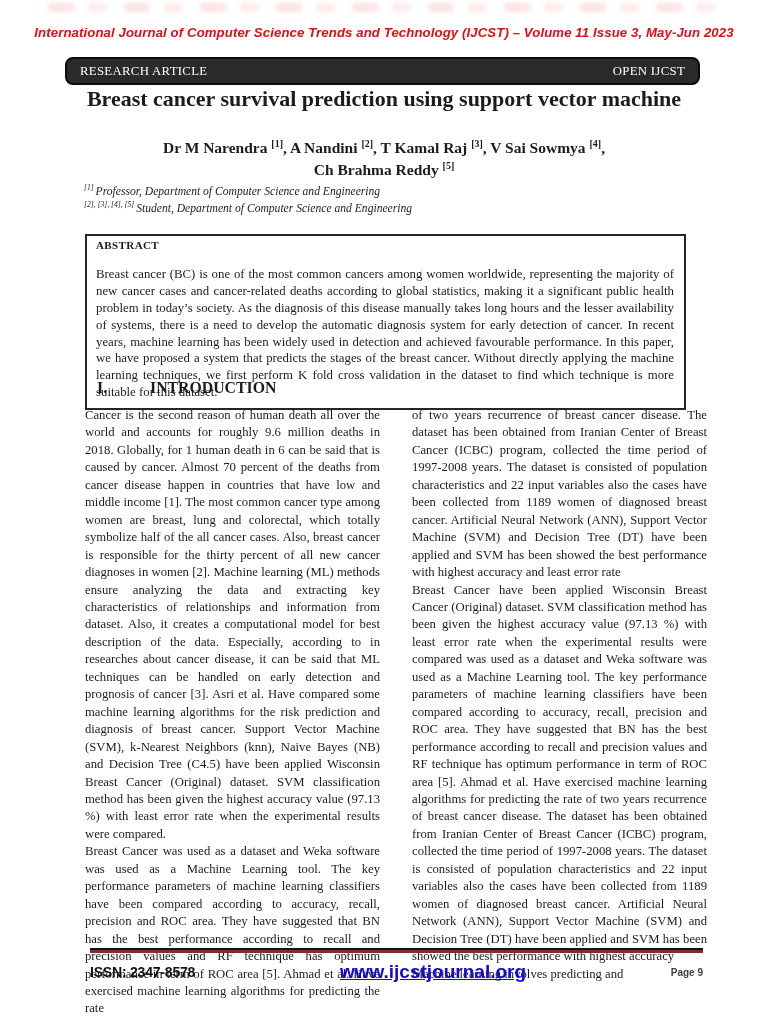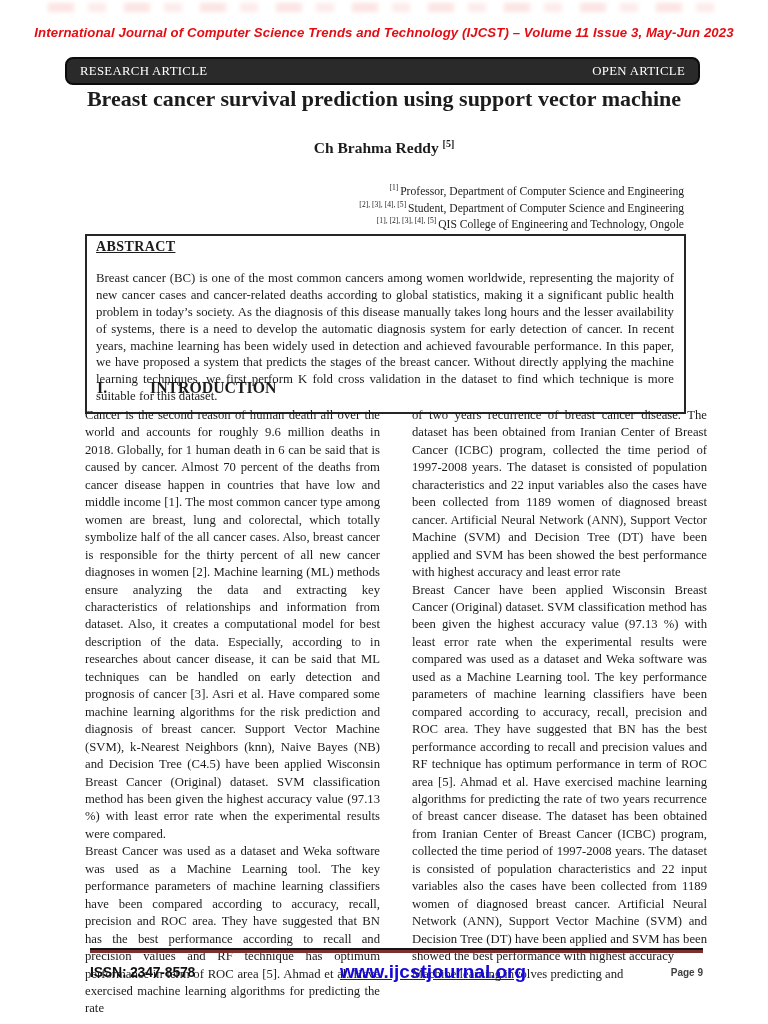--- a/index.html
+++ b/index.html
@@ -47,32 +47,33 @@
   }
   .authors {
     position: absolute; top: 137px; left: 64px; width: 640px;
     text-align: center;
     font-size: 15.5px; font-weight: bold;
     line-height: 1.32;
   }
   .authors sup { font-size: 10px; }
   .affiliations {
     position: absolute; top: 183px; left: 84px; width: 600px;
-    text-align: right;
+    text-align: left;
     font-size: 11.6px;
     line-height: 1.28;
+    font-style: italic;
   }
   .affiliations sup { font-size: 7.6px; }
   .abstract {
     position: absolute; top: 234px; left: 85px; width: 601px;
     border: 2px solid #262626;
     padding: 3px 10px 7px 9px;
   }
   .abstract-heading {
-    font-size: 14px; font-weight: bold; letter-spacing: 0.4px; text-decoration: underline;
+    font-size: 11px; font-weight: bold; letter-spacing: 0.4px;
   }
   .abstract-text {
     font-size: 12.8px; text-align: justify; line-height: 1.32;
     margin-top: 15px;
   }
   .section-heading {
     position: absolute; top: 379px; left: 97px;
     display: flex; align-items: baseline;
     font-size: 15.8px; font-weight: bold;
   }
@@ -100,33 +101,33 @@
 </style>
 </head>
 <body>
 
 <div class="top-ghost"></div>
 
 <div class="journal-line">International Journal of Computer Science Trends and Technology (IJCST) – Volume 11 Issue 3, May-Jun 2023</div>
 
 <div class="banner">
   <span>RESEARCH ARTICLE</span>
-  <span>OPEN ARTICLE</span>
+  <span>OPEN IJCST</span>
 </div>
 
 <div class="title">Breast cancer survival prediction using support vector machine</div>
 
 <div class="authors">
+  <div>Dr M Narendra <sup>[1]</sup>, A Nandini <sup>[2]</sup>, T Kamal Raj <sup>[3]</sup>, V Sai Sowmya <sup>[4]</sup>,</div>
   <div>Ch Brahma Reddy <sup>[5]</sup></div>
 </div>
 
 <div class="affiliations">
   <div><sup>[1] </sup>Professor, Department of Computer Science and Engineering</div>
   <div><sup>[2], [3], [4], [5] </sup>Student, Department of Computer Science and Engineering</div>
-  <div><sup>[1], [2], [3], [4], [5] </sup>QIS College of Engineering and Technology, Ongole</div>
 </div>
 
 <div class="abstract">
   <div class="abstract-heading">ABSTRACT</div>
   <div class="abstract-text">Breast cancer (BC) is one of the most common cancers among women worldwide, representing the majority of new cancer cases and cancer-related deaths according to global statistics, making it a significant public health problem in today’s society. As the diagnosis of this disease manually takes long hours and the lesser availability of systems, there is a need to develop the automatic diagnosis system for early detection of cancer. In recent years, machine learning has been widely used in detection and achieved favourable performance. In this paper, we have proposed a system that predicts the stages of the breast cancer. Without directly applying the machine learning techniques, we first perform K fold cross validation in the dataset to find which technique is more suitable for this dataset.</div>
 </div>
 
 <div class="section-heading">
   <span class="num">I.</span>
   <span>INTRODUCTION</span>

